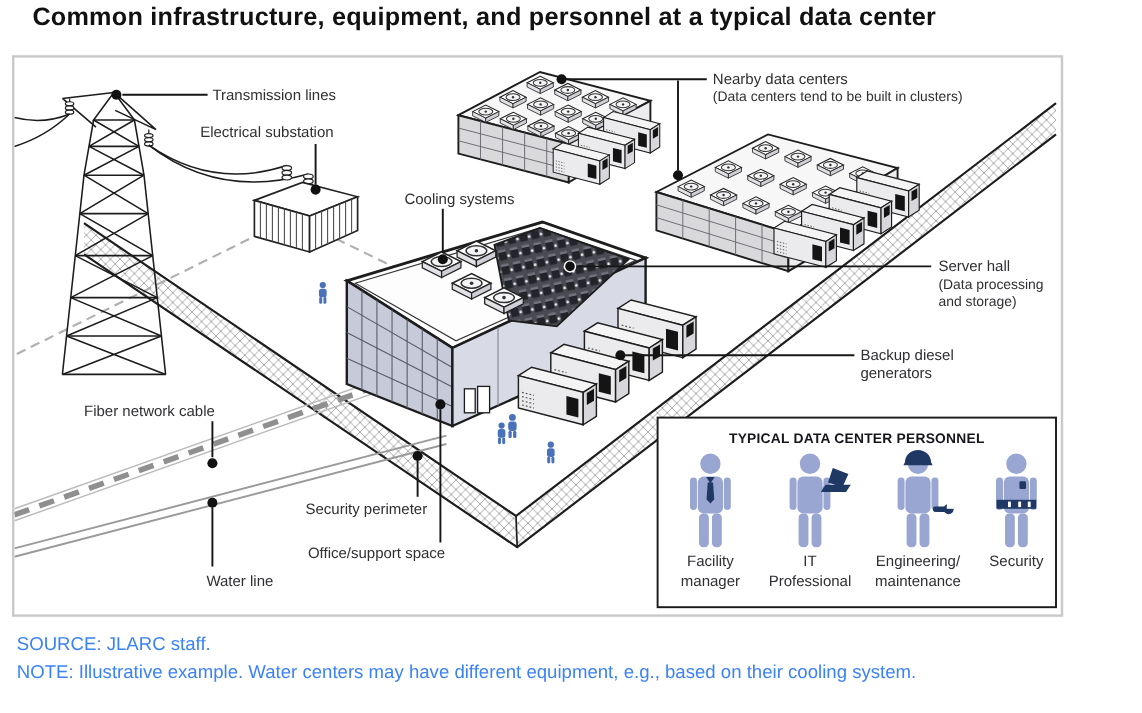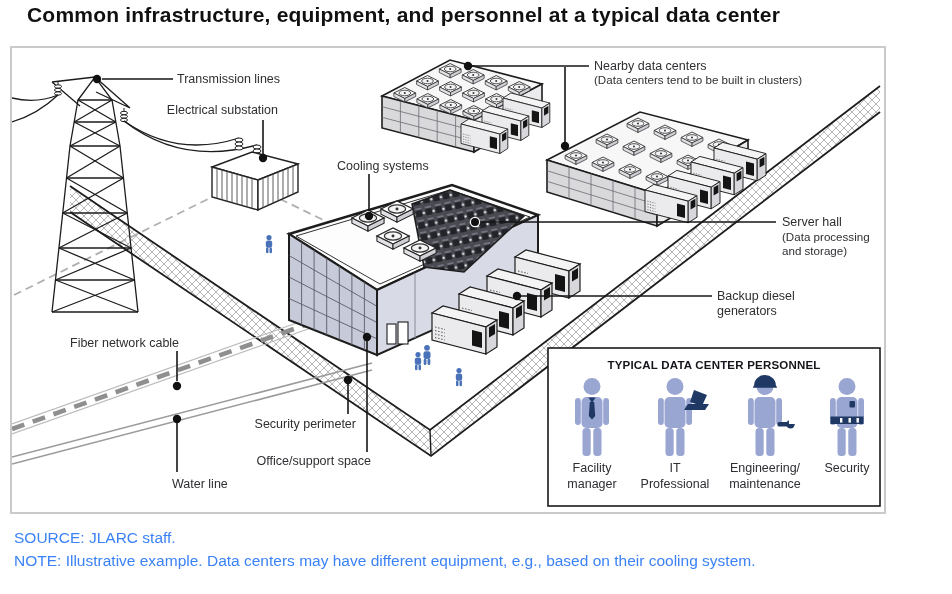--- a/index.html
+++ b/index.html
@@ -345,13 +345,13 @@
     <text x="663" y="424" class="plabel">IT</text>
     <text x="663" y="440" class="plabel">Professional</text>
     <text x="753" y="424" class="plabel">Engineering/</text>
     <text x="753" y="440" class="plabel">maintenance</text>
     <text x="835" y="424" class="plabel">Security</text>
   </g>
 </svg>
 </div>
 
 <div class="footer-line footer-src">SOURCE: JLARC staff.</div>
-<div class="footer-line footer-note">NOTE: Illustrative example. Data centers may have different equipment, e.g., based on their cooling system.</div>
+<div class="footer-line footer-note">NOTE: Illustrative example. Water centers may have different equipment, e.g., based on their cooling system.</div>
 
 </body></html>

